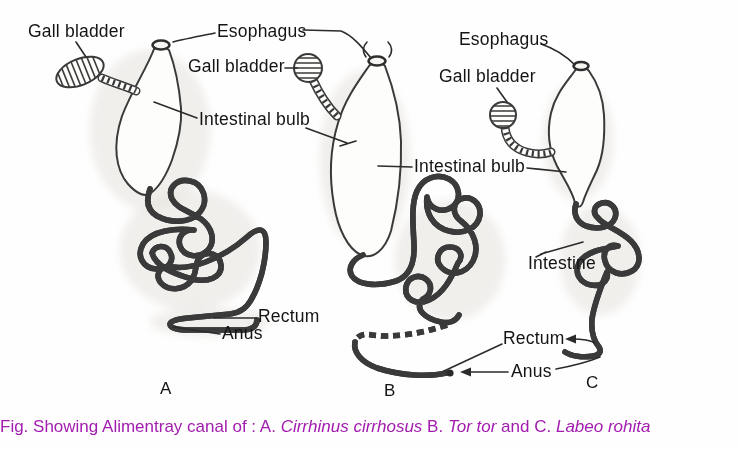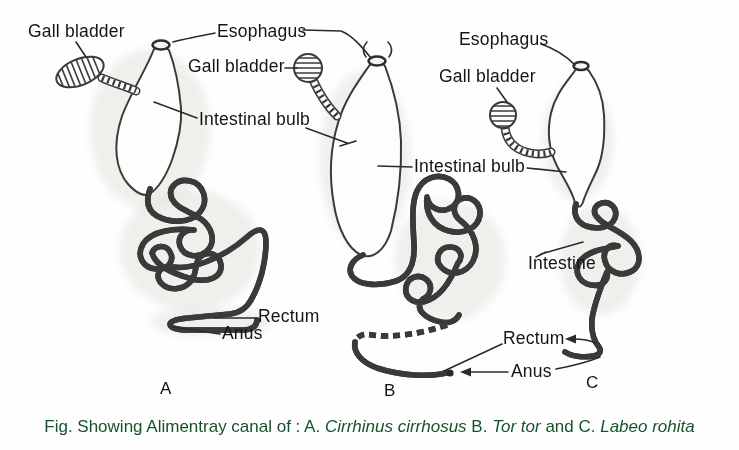--- a/index.html
+++ b/index.html
@@ -20,23 +20,22 @@
     letter-spacing:0.2px;
   }
   .panel-letter{
     position:absolute;
     font-size:17px;
     color:#141414;
   }
   #caption{
     position:absolute;
     left:0;top:417px;width:739px;
-    text-align:center;
     font-size:17px;
-    color:#14532d;
+    color:#a21caf;
     white-space:pre;
   }
   #caption .sp{font-style:italic;}
   
   .organ{fill:#fdfdfb;stroke:#3a3a3a;stroke-width:2;}
   .tube-o{fill:none;stroke:#3a3a3a;stroke-width:5.6;stroke-linecap:round;stroke-linejoin:round;}
   .tube-i{fill:none;stroke:#fdfdfb;stroke-width:2.6;stroke-linecap:round;stroke-linejoin:round;}
   .tube-dash-o{fill:none;stroke:#3a3a3a;stroke-width:5.6;stroke-dasharray:7 5;stroke-linecap:butt;}
   .tube-dash-i{fill:none;stroke:#fdfdfb;stroke-width:2.6;stroke-dasharray:7 5;stroke-linecap:butt;}
   .duct-o{fill:none;stroke:#3a3a3a;stroke-width:9;stroke-linecap:round;}

